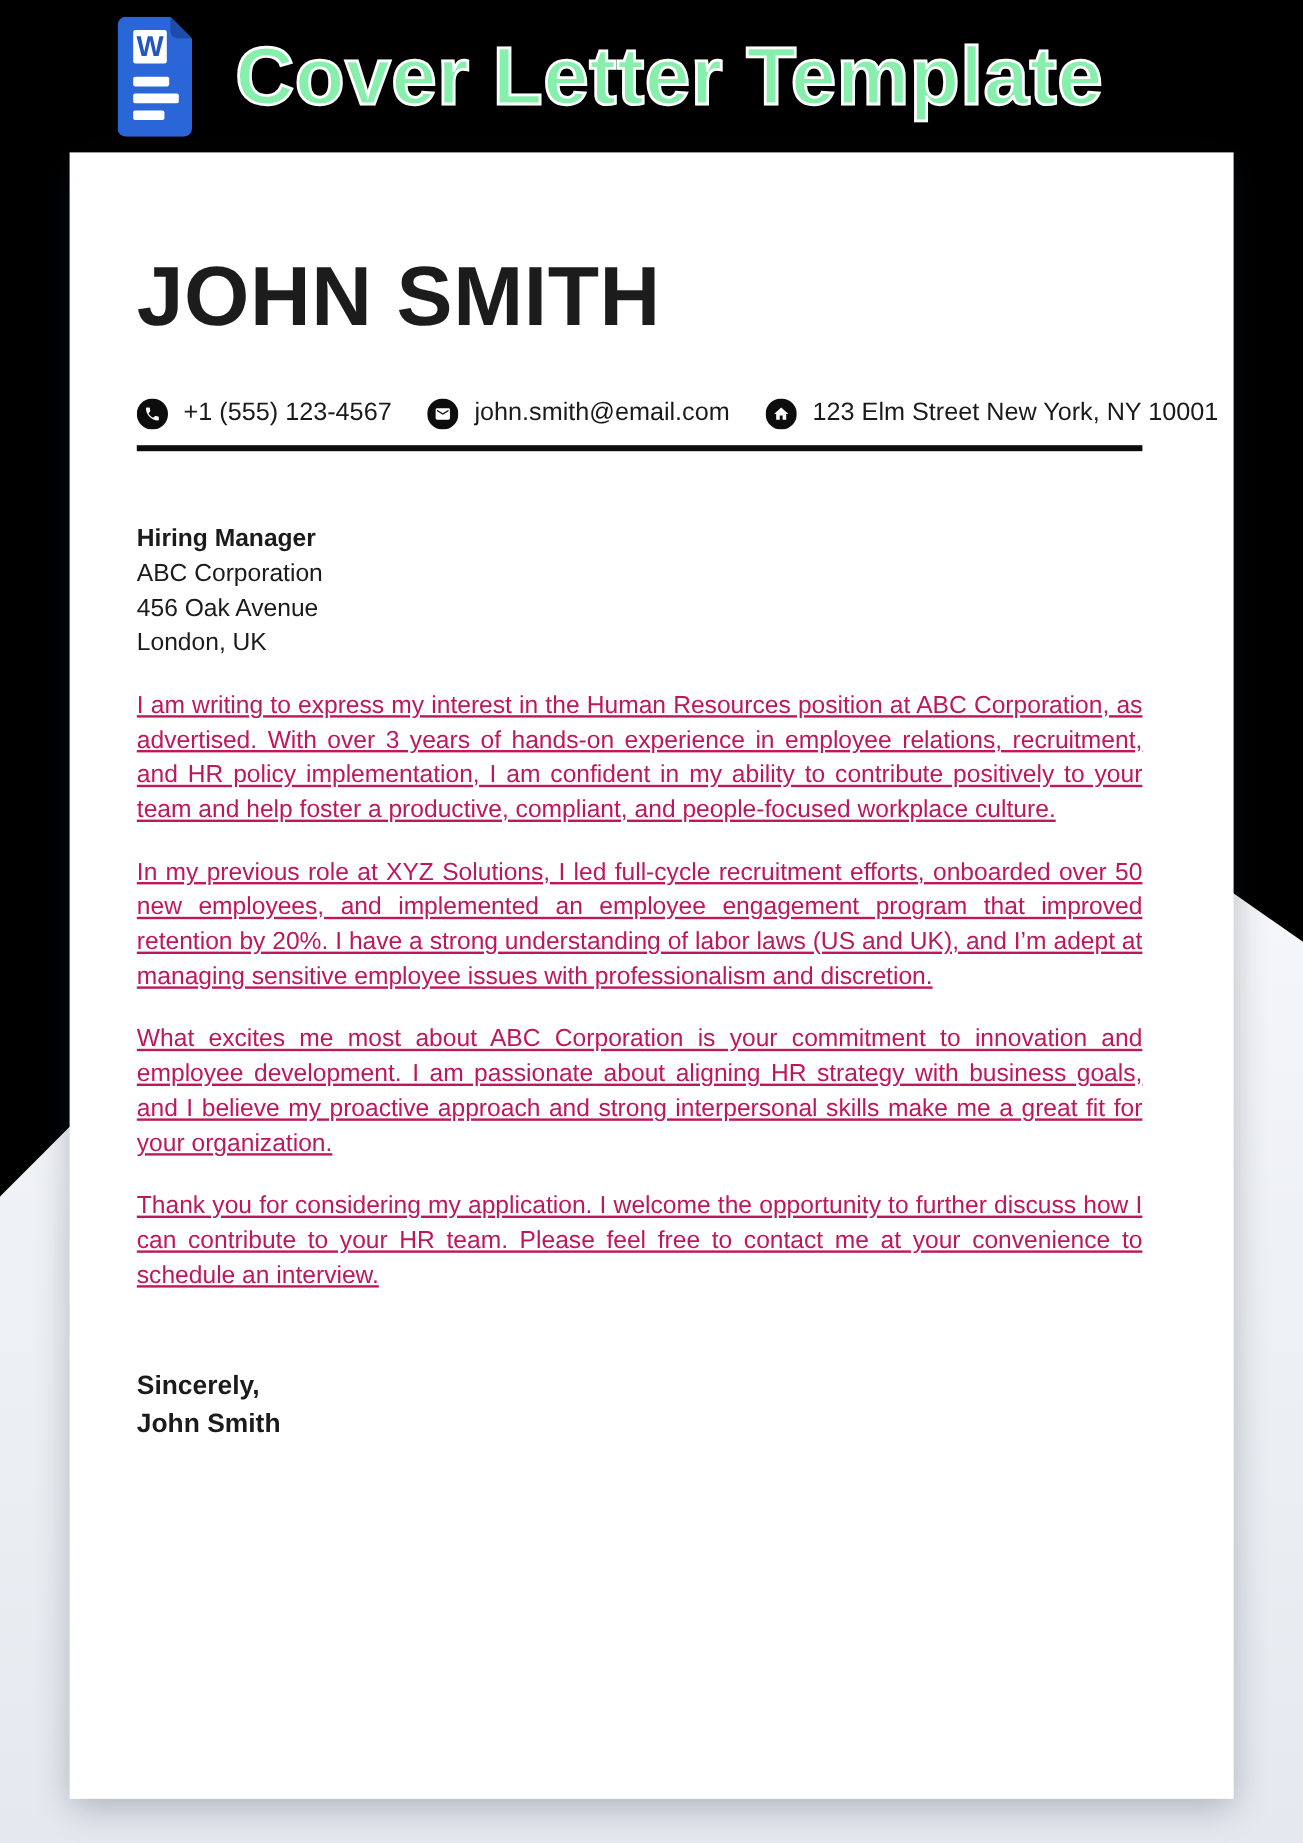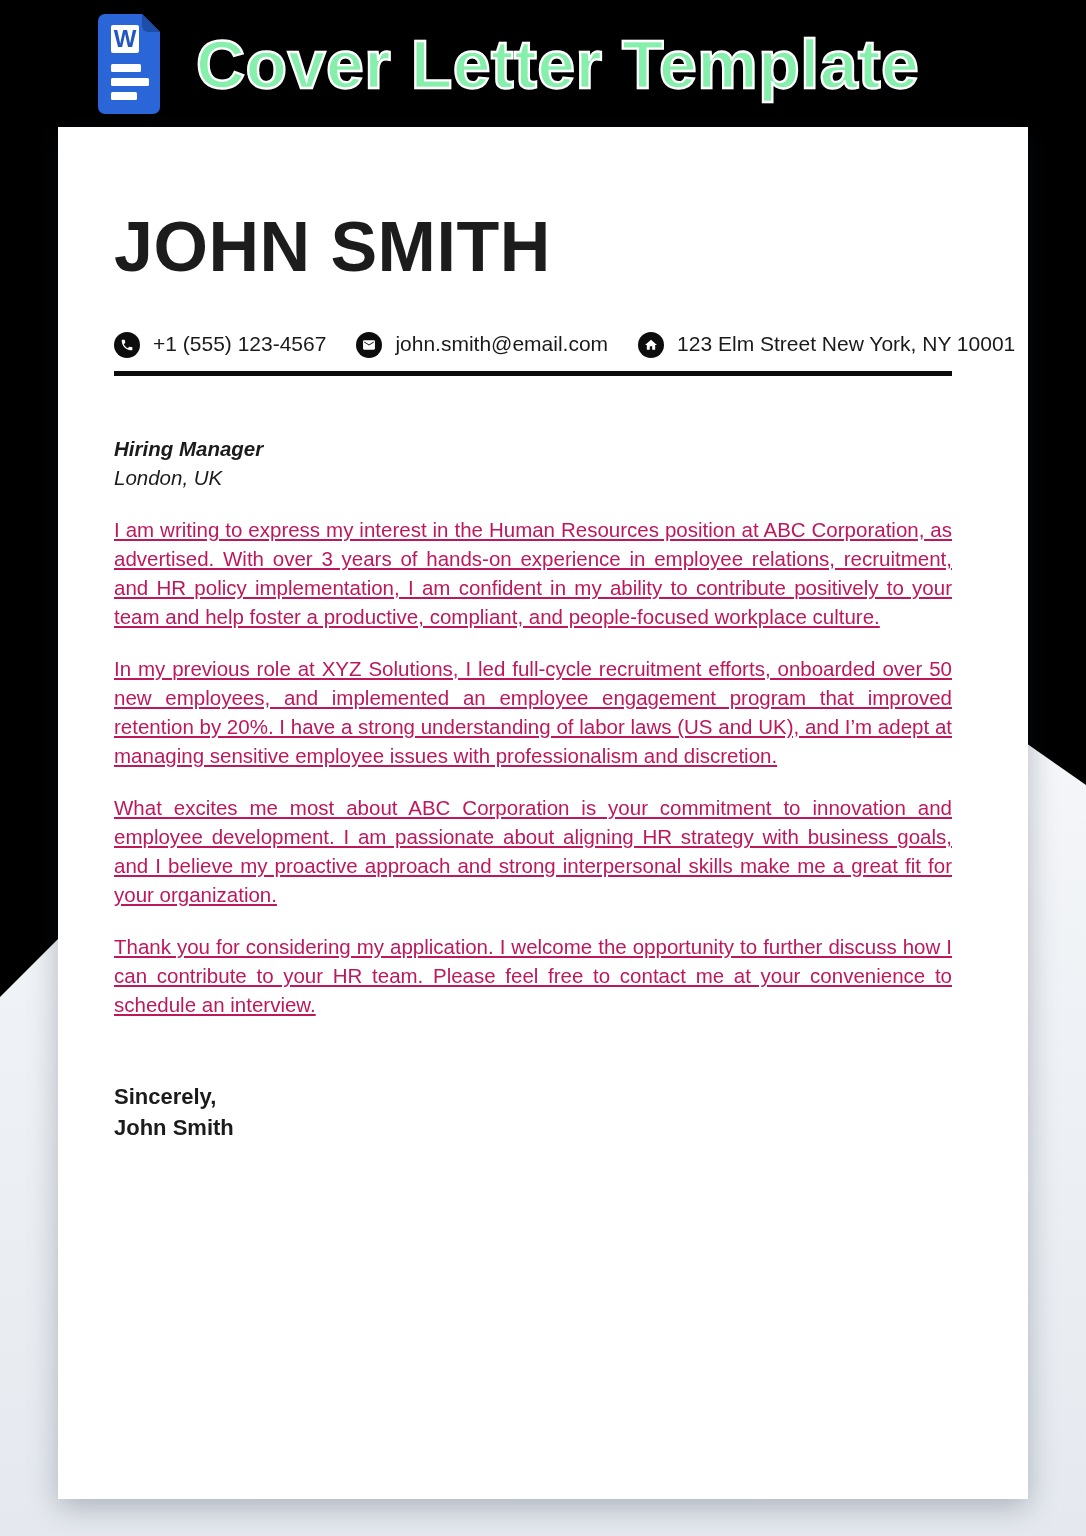--- a/index.html
+++ b/index.html
@@ -49,21 +49,21 @@
     font-size: 21px; color: #1a1a1a;
   }
   .contact-item { display: flex; align-items: flex-start; gap: 13px; white-space: nowrap; }
   .contact-icon { flex: 0 0 auto; display: block; }
 
   .rule {
     height: 5px; background: #0c0c0c;
     margin-top: 13px;
   }
 
-  .recipient { margin-top: 58px; font-size: 20.5px; line-height: 29px; font-style: italic; }
+  .recipient { margin-top: 58px; font-size: 20.5px; line-height: 29px; }
   .recipient-line { }
   .bold { font-weight: bold; }
 
   .salutation { margin: 23px 0 0; font-size: 20.5px; line-height: 29px; }
 
   .body-para {
     margin: 23px 0 0;
     font-size: 20.5px; line-height: 29px;
     text-align: justify;
     color: #be185d;
@@ -131,20 +131,22 @@
         </g>
       </svg>
       <span>123 Elm Street New York, NY 10001</span>
     </div>
   </div>
 
   <div class="rule"></div>
 
   <div class="recipient">
     <div class="recipient-line bold">Hiring Manager</div>
+    <div class="recipient-line">ABC Corporation</div>
+    <div class="recipient-line">456 Oak Avenue</div>
     <div class="recipient-line">London, UK</div>
   </div>
 
 
   <p class="body-para">I am writing to express my interest in the Human Resources position at ABC Corporation, as advertised. With over 3 years of hands-on experience in employee relations, recruitment, and HR policy implementation, I am confident in my ability to contribute positively to your team and help foster a productive, compliant, and people-focused workplace culture.</p>
   <p class="body-para">In my previous role at XYZ Solutions, I led full-cycle recruitment efforts, onboarded over 50 new employees, and implemented an employee engagement program that improved retention by 20%. I have a strong understanding of labor laws (US and UK), and I’m adept at managing sensitive employee issues with professionalism and discretion.</p>
   <p class="body-para">What excites me most about ABC Corporation is your commitment to innovation and employee development. I am passionate about aligning HR strategy with business goals, and I believe my proactive approach and strong interpersonal skills make me a great fit for your organization.</p>
   <p class="body-para">Thank you for considering my application. I welcome the opportunity to further discuss how I can contribute to your HR team. Please feel free to contact me at your convenience to schedule an interview.</p>
 
   <div class="closing">

